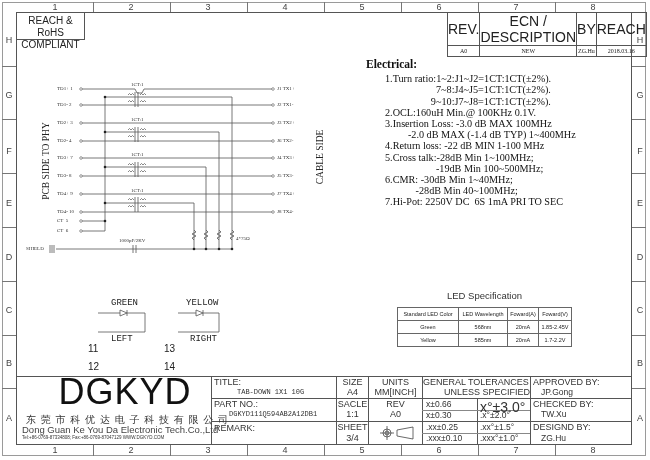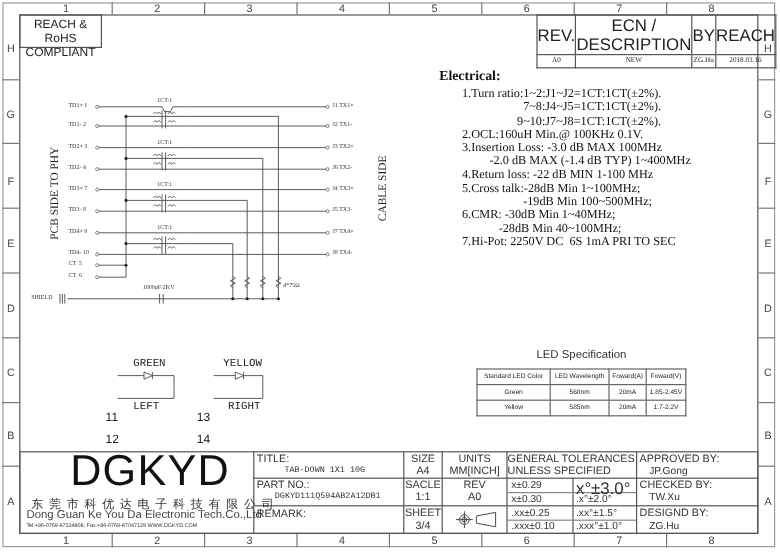--- a/index.html
+++ b/index.html
@@ -406,22 +406,22 @@
     <g stroke="#444" stroke-width="0.8" fill="none">
       <circle cx="7" cy="8" r="4"></circle>
       <circle cx="7" cy="8" r="2"></circle>
       <line x1="0" y1="8" x2="14" y2="8"></line>
       <line x1="7" y1="1" x2="7" y2="15"></line>
       <polygon points="17,5 33,2 33,14 17,11"></polygon>
     </g>
   </svg>
 
   <div class="tbtxt" style="left:423px;top:377px;width:107px;">GENERAL TOLERANCES</div>
-  <div class="tbtxt" style="left:423px;top:387px;width:107px;text-align:left">UNLESS SPECIFIED</div>
-  <div class="tbtxt" style="left:426px;top:399px;font-size:8.5px">x±0.29</div>
+  <div class="tbtxt" style="left:423px;top:387px;width:107px;text-align:right">UNLESS SPECIFIED</div>
+  <div class="tbtxt" style="left:426px;top:399px;font-size:8.5px">x±0.66</div>
   <div class="tbtxt" style="left:480px;top:399px;font-size:14px">x°±3.0°</div>
   <div class="tbtxt" style="left:426px;top:410px;font-size:8.5px">x±0.30</div>
   <div class="tbtxt" style="left:480px;top:410px;font-size:8.5px">.x°±2.0°</div>
   <div class="tbtxt" style="left:426px;top:422px;font-size:8.5px">.xx±0.25</div>
   <div class="tbtxt" style="left:480px;top:422px;font-size:8.5px">.xx°±1.5°</div>
   <div class="tbtxt" style="left:426px;top:433px;font-size:8.5px">.xxx±0.10</div>
   <div class="tbtxt" style="left:480px;top:433px;font-size:8.5px">.xxx°±1.0°</div>
 
   <div class="tbtxt" style="left:533px;top:377px">APPROVED BY:</div>
   <div class="tbtxt" style="left:541px;top:387px;font-size:8.5px">JP.Gong</div>

